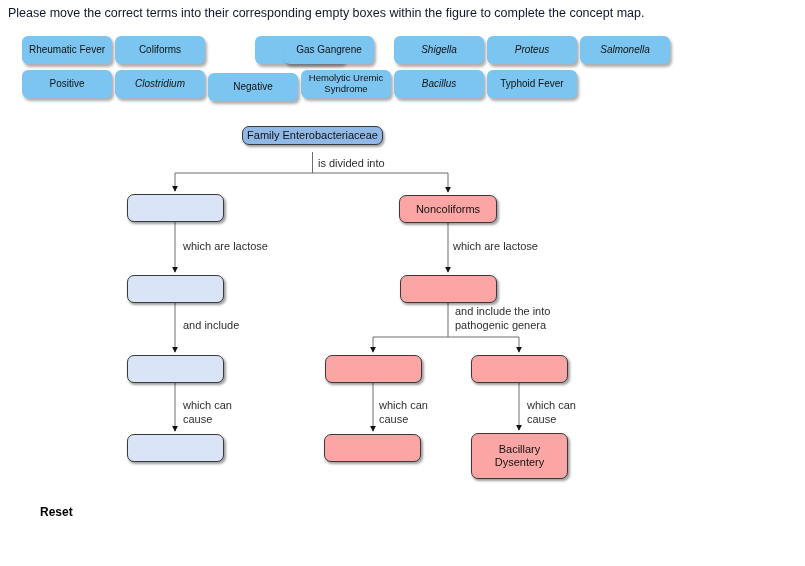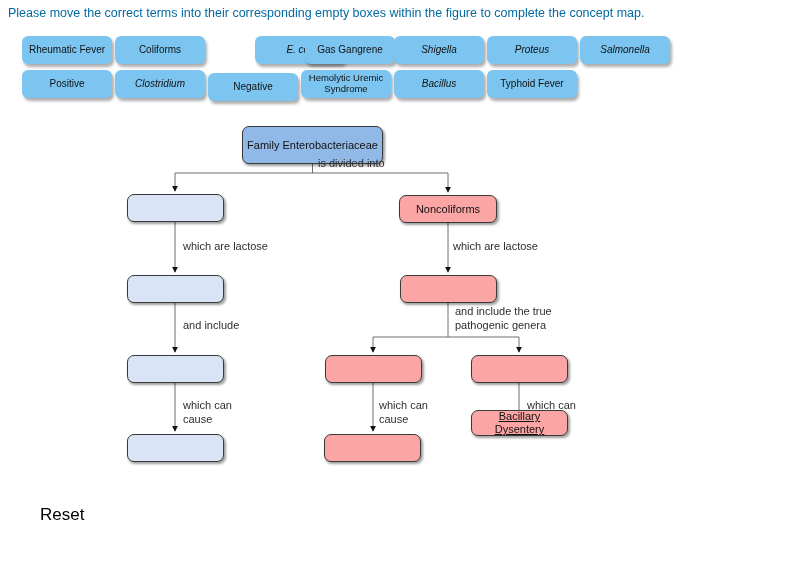--- a/index.html
+++ b/index.html
@@ -1,49 +1,49 @@
 <!DOCTYPE html>
 <html><head>
 <meta charset="utf-8">
 <style>
   html,body{margin:0;padding:0;background:#ffffff;}
   body{font-family:"Liberation Sans", sans-serif;color:#333;}
   .stage{position:relative;width:805px;height:566px;background:#fff;overflow:hidden;}
-  .instruction{position:absolute;left:8px;top:6px;font-size:12.5px;color:#0369a1;}
+  .instruction{position:absolute;left:8px;top:6px;font-size:12.5px;color:#0f172a;}
   .chip{
     position:absolute;width:90px;height:28px;border-radius:6px;
     background:#7cc5f0;display:flex;align-items:center;justify-content:center;
     text-align:center;font-size:10px;line-height:1.12;color:#111;
     box-shadow:2px 3px 3px rgba(0,0,0,0.32);cursor:grab;padding:1px 2px;box-sizing:border-box;
   }
   .chip.italic{font-style:italic;}
   .nodebox{
     position:absolute;border:1.4px solid #3a3a3a;border-radius:7px;
     display:flex;align-items:center;justify-content:center;text-align:center;
     font-size:11px;line-height:1.15;color:#111;
     box-shadow:1.5px 2px 2.5px rgba(0,0,0,0.38);box-sizing:border-box;
   }
   .fill-root{background:#90b9e8;}
   .fill-blue{background:#d9e5f7;}
   .fill-green{background:#fca5a5;}
   .edge-label{position:absolute;font-size:11px;color:#2e2e2e;line-height:1.25;}
   .connector-svg{position:absolute;left:0;top:0;width:805px;height:566px;pointer-events:none;}
-  .reset{position:absolute;left:40px;top:505px;font-size:17px;font-weight:normal;color:#000;cursor:pointer;}
+  .reset{position:absolute;left:40px;top:505px;font-size:12px;font-weight:bold;color:#000;cursor:pointer;}
 </style>
 </head>
 <body>
 
 <div class="stage">
 
   <div class="instruction">Please move the correct terms into their corresponding empty boxes within the figure to complete the concept map.</div>
 
   <div class="chip" style="left:22px;top:36px;">Rheumatic Fever</div>
   <div class="chip" style="left:115px;top:36px;">Coliforms</div>
   <div class="chip italic" style="left:208px;top:36px;margin-left:47px;">E. coli</div>
-  <div class="chip" style="left:305px;top:36px;">Gas Gangrene</div>
+  <div class="chip" style="left:284px;top:36px;">Gas Gangrene</div>
   <div class="chip italic" style="left:394px;top:36px;">Shigella</div>
   <div class="chip italic" style="left:487px;top:36px;">Proteus</div>
   <div class="chip italic" style="left:580px;top:36px;">Salmonella</div>
 
   <div class="chip" style="left:22px;top:70px;">Positive</div>
   <div class="chip italic" style="left:115px;top:70px;">Clostridium</div>
   <div class="chip" style="left:208px;top:73px;">Negative</div>
   <div class="chip" style="left:301px;top:70px;font-size:9.5px;">Hemolytic Uremic Syndrome</div>
   <div class="chip italic" style="left:394px;top:70px;">Bacillus</div>
   <div class="chip" style="left:487px;top:70px;">Typhoid Fever</div>
@@ -65,45 +65,45 @@
       <line x1="448" y1="303" x2="448" y2="337"></line>
       <line x1="373" y1="337" x2="519" y2="337"></line>
       <line x1="373" y1="337" x2="373" y2="352" marker-end="url(#arrow)"></line>
       <line x1="519" y1="337" x2="519" y2="352" marker-end="url(#arrow)"></line>
       <line x1="175" y1="383" x2="175" y2="431" marker-end="url(#arrow)"></line>
       <line x1="373" y1="383" x2="373" y2="431" marker-end="url(#arrow)"></line>
       <line x1="519" y1="383" x2="519" y2="430" marker-end="url(#arrow)"></line>
     </g>
   </svg>
 
-  <div class="nodebox fill-root" style="left:242px;top:126px;width:141px;height:38px;">Family Enterobacteriaceae</div>
+  <div class="nodebox fill-root" style="left:242px;top:126px;width:141px;height:19px;">Family Enterobacteriaceae</div>
 
   <div class="edge-label" style="left:318px;top:157px;">is divided into</div>
 
   <div class="nodebox fill-blue" style="left:127px;top:194px;width:97px;height:28px;"></div>
   <div class="nodebox fill-green" style="left:399px;top:195px;width:98px;height:28px;">Noncoliforms</div>
 
   <div class="edge-label" style="left:183px;top:240px;">which are lactose</div>
   <div class="edge-label" style="left:453px;top:240px;">which are lactose</div>
 
   <div class="nodebox fill-blue" style="left:127px;top:275px;width:97px;height:28px;"></div>
   <div class="nodebox fill-green" style="left:400px;top:275px;width:97px;height:28px;"></div>
 
   <div class="edge-label" style="left:183px;top:319px;">and include</div>
-  <div class="edge-label" style="left:455px;top:305px;width:108px;">and include the true pathogenic genera</div>
+  <div class="edge-label" style="left:455px;top:305px;width:108px;">and include the into pathogenic genera</div>
 
   <div class="nodebox fill-blue" style="left:127px;top:355px;width:97px;height:28px;"></div>
   <div class="nodebox fill-green" style="left:325px;top:355px;width:97px;height:28px;"></div>
   <div class="nodebox fill-green" style="left:471px;top:355px;width:97px;height:28px;"></div>
 
   <div class="edge-label" style="left:183px;top:399px;width:60px;">which can cause</div>
   <div class="edge-label" style="left:379px;top:399px;width:60px;">which can cause</div>
   <div class="edge-label" style="left:527px;top:399px;width:60px;">which can cause</div>
 
   <div class="nodebox fill-blue" style="left:127px;top:434px;width:97px;height:28px;"></div>
   <div class="nodebox fill-green" style="left:324px;top:434px;width:97px;height:28px;"></div>
-  <div class="nodebox fill-green" style="left:471px;top:410px;width:97px;height:26px;text-decoration:underline;">
+  <div class="nodebox fill-green" style="left:471px;top:433px;width:97px;height:46px;">
       <span style="width:80px;">Bacillary Dysentery</span>
     </div>
 
   <div class="reset">Reset</div>
 
 </div>
 
 </body></html>

